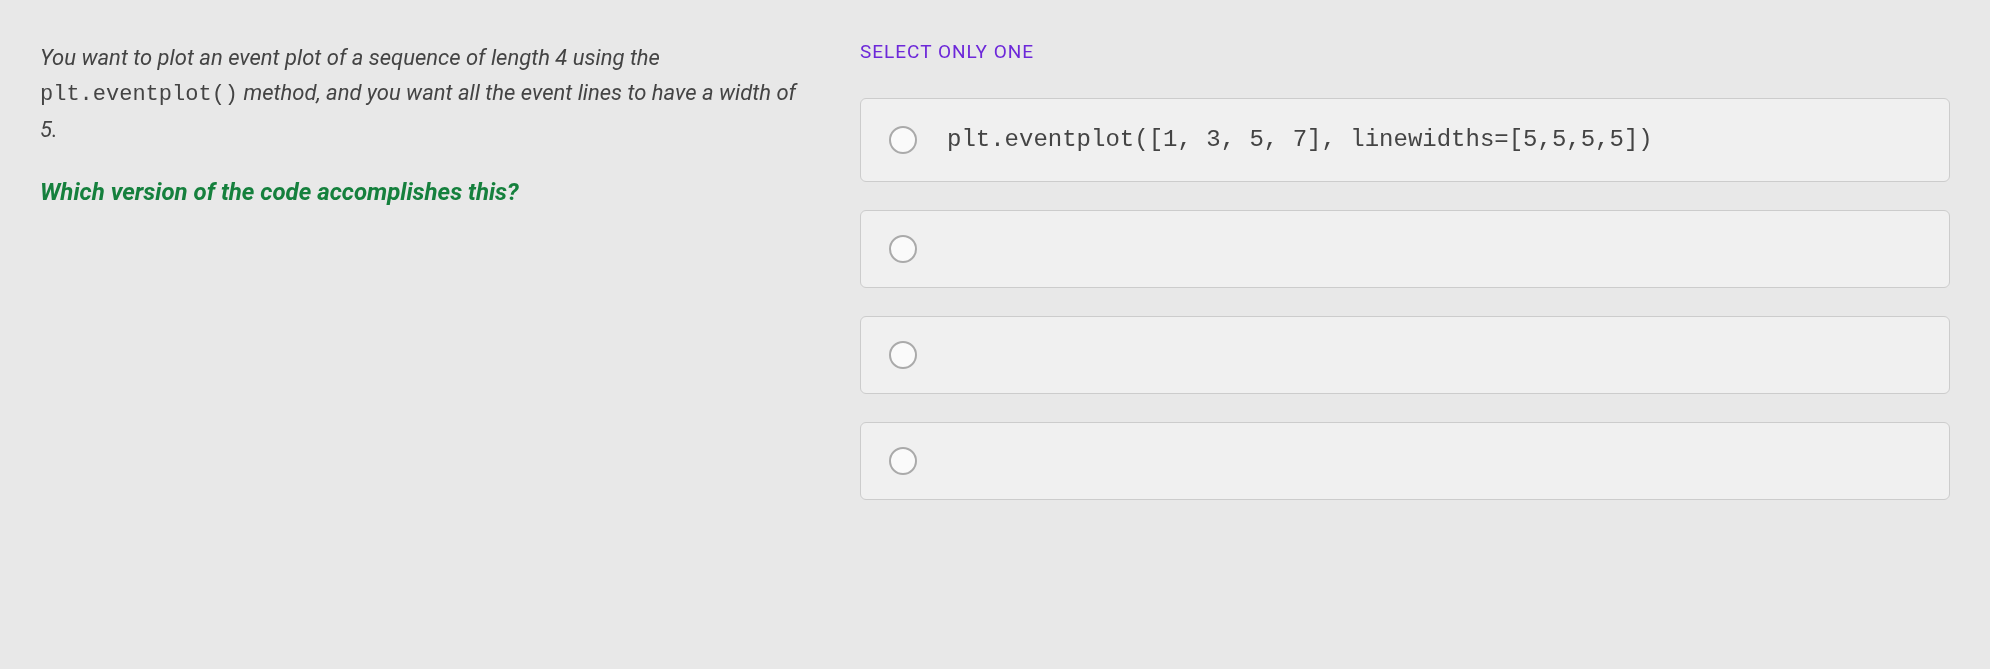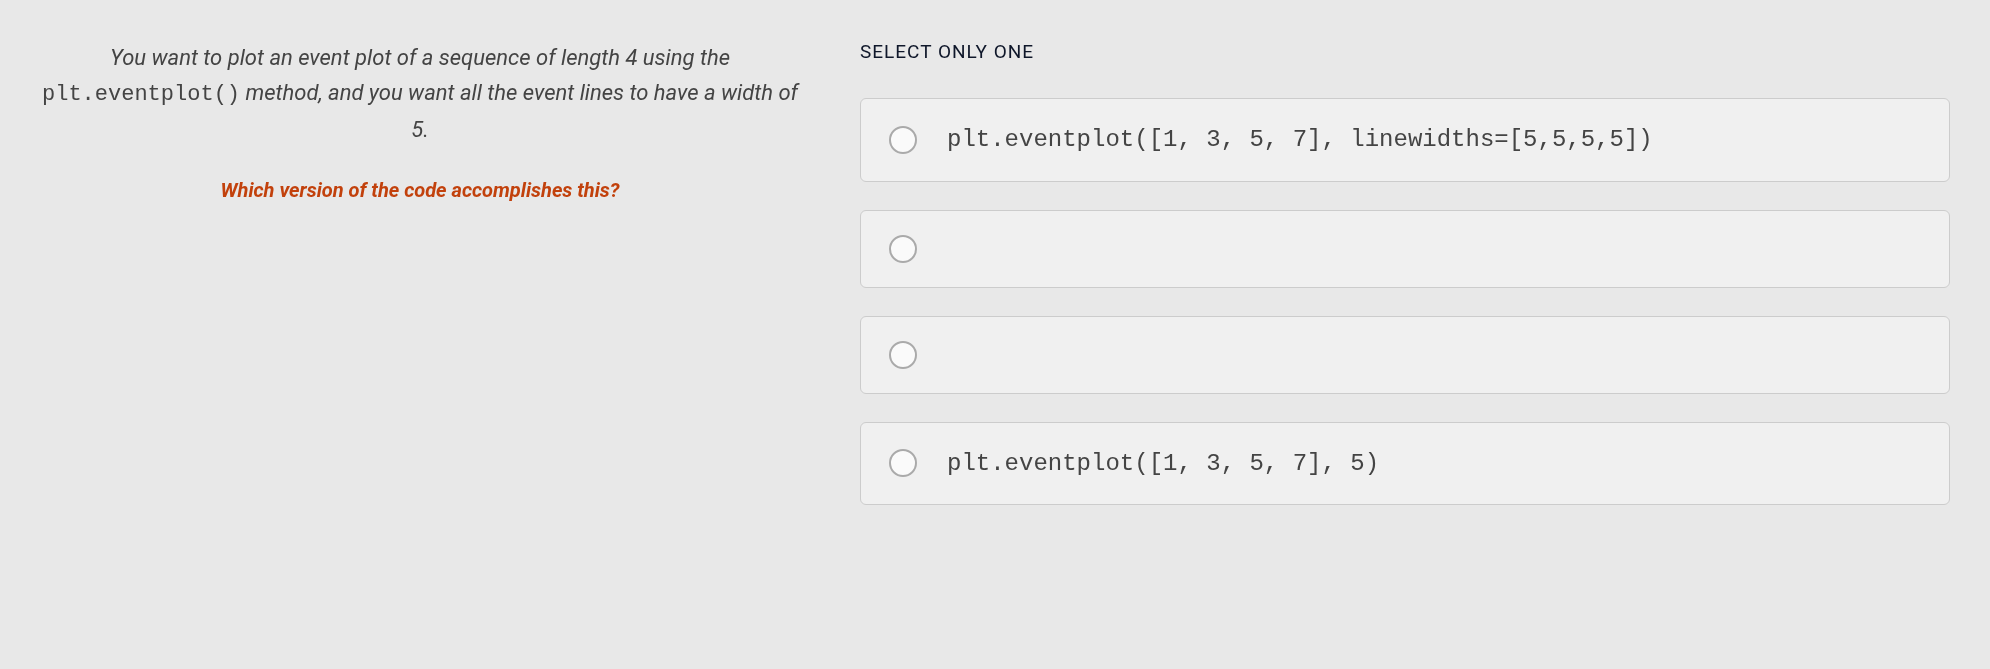--- a/index.html
+++ b/index.html
@@ -14,46 +14,45 @@
       height: 669px;
       padding: 30px 40px;
     }
     .container {
       display: flex;
       gap: 60px;
     }
     .left-panel {
       flex: 0 0 760px;
       padding-top: 10px;
-      text-align: center;
     }
     .question-text {
       font-style: italic;
       color: #444;
       font-size: 22px;
       line-height: 1.6;
       margin-bottom: 30px;
     }
     .question-text code {
       font-family: "Courier New", Courier, monospace;
       font-style: normal;
     }
     .question-prompt {
       font-style: italic;
       font-weight: bold;
-      color: #c2410c;
-      font-size: 20px;
+      color: #15803d;
+      font-size: 24px;
       margin-top: 12px;
     }
     .right-panel {
       flex: 1;
       padding-top: 10px;
     }
     .instruction {
-      color: #0f172a;
+      color: #6d28d9;
       font-size: 19px;
       letter-spacing: 1px;
       margin-bottom: 35px;
     }
     .option {
       display: flex;
       align-items: center;
       border: 1px solid #ccc;
       border-radius: 6px;
       padding: 24px 28px;
@@ -100,16 +99,15 @@
     <div class="option">
       <div class="radio-circle"></div>
     </div>
 
     <div class="option">
       <div class="radio-circle"></div>
     </div>
 
     <div class="option">
       <div class="radio-circle"></div>
-      <div class="option-code">plt.eventplot([1, 3, 5, 7], 5)</div>
     </div>
   </div>
 </div>
 
 </body></html>

